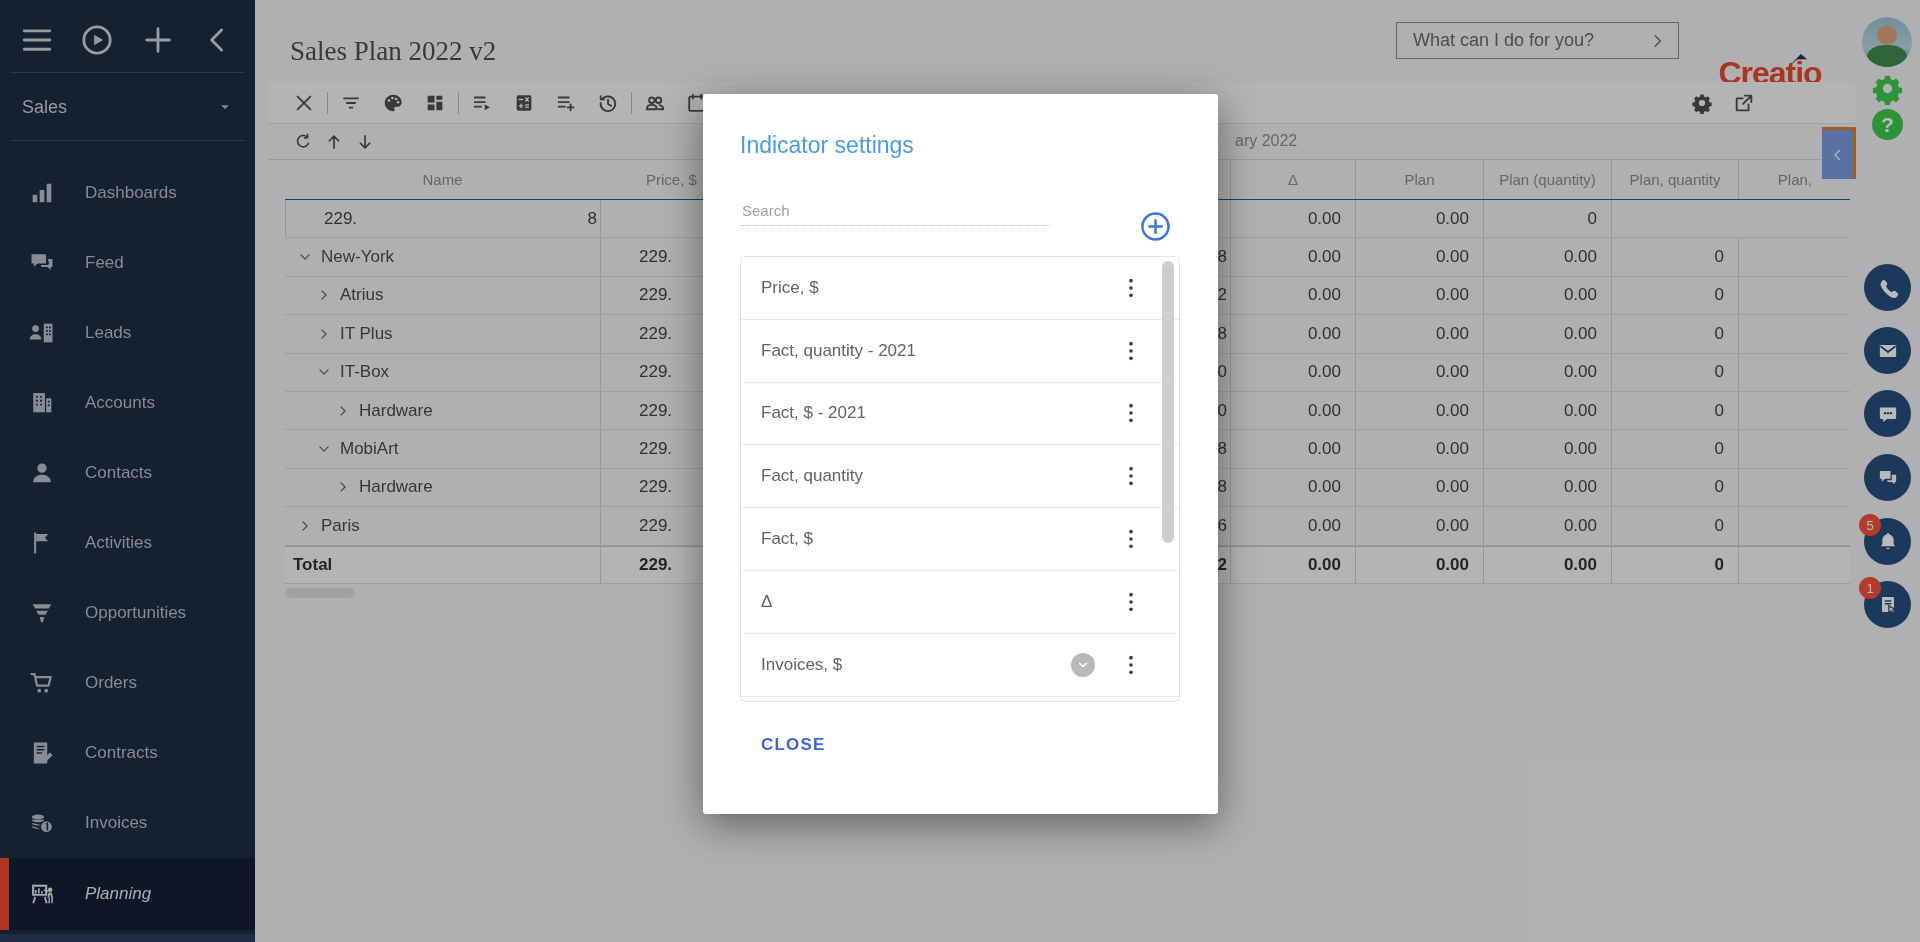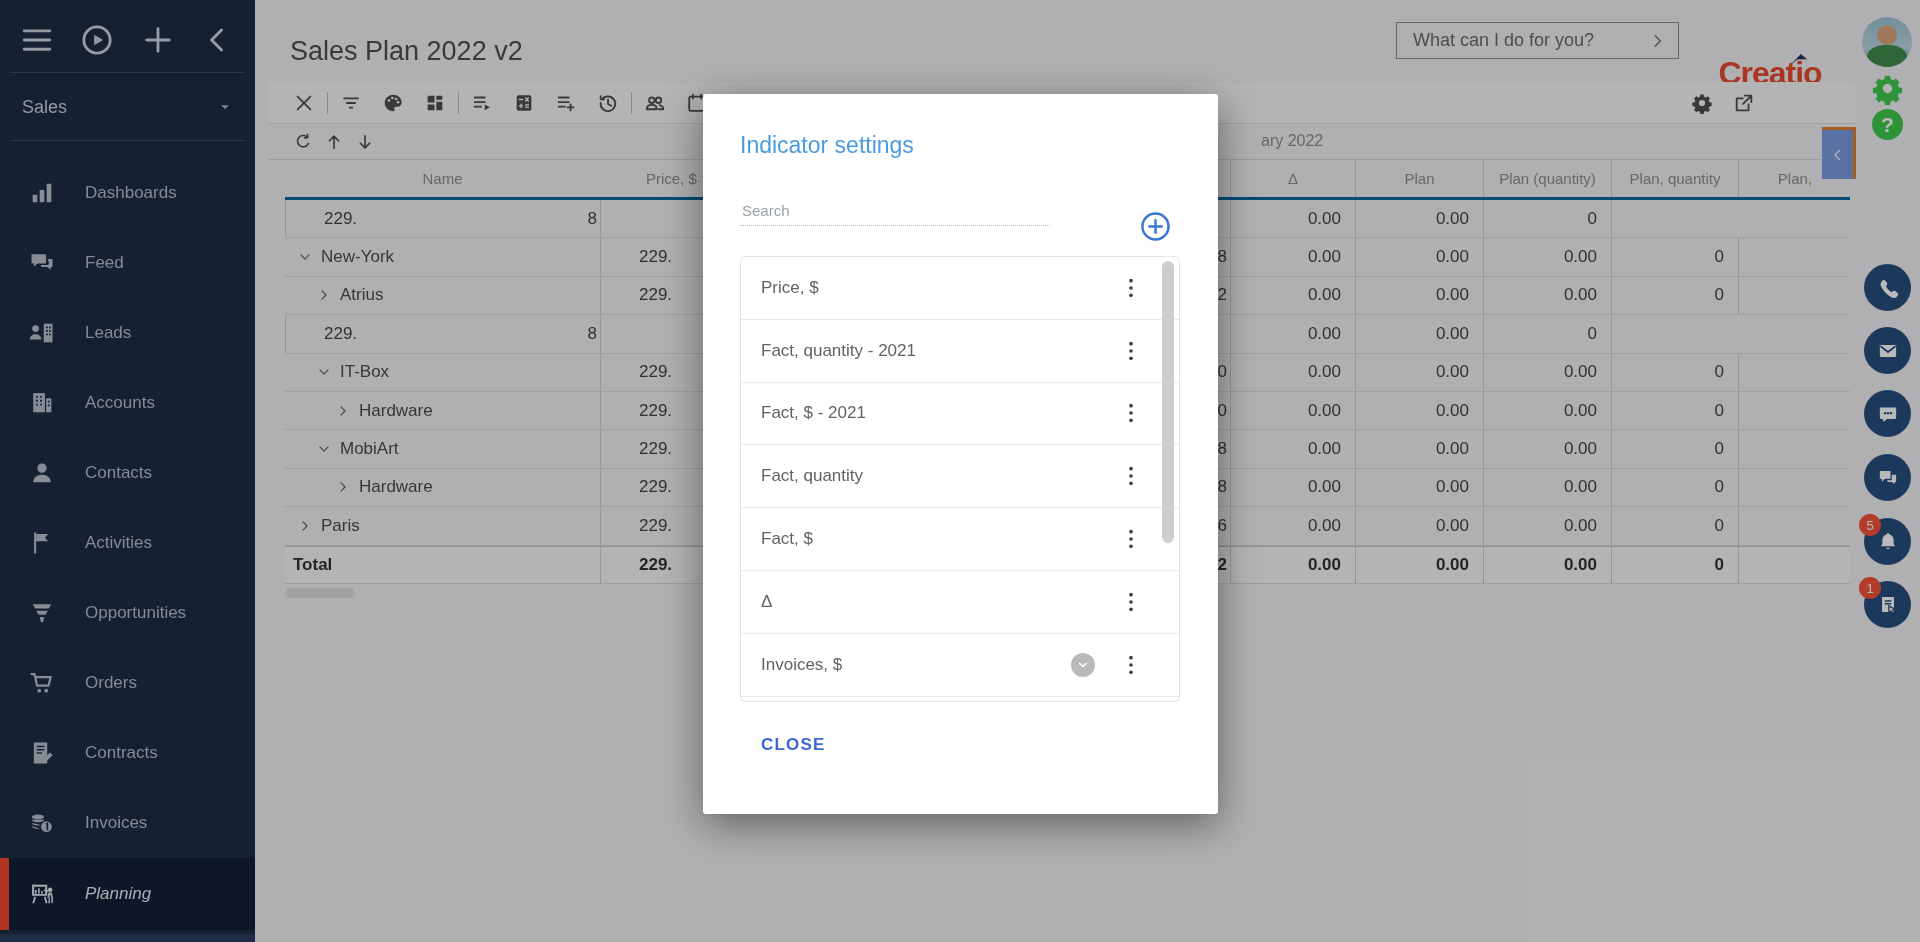--- a/index.html
+++ b/index.html
@@ -24,45 +24,45 @@
   .nav-item{position:relative;height:70px;display:flex;align-items:center;color:#b7bfca;cursor:pointer;}
   .nav-item .ic{position:absolute;left:28px;width:28px;height:28px;color:#b9c1cc;}
   .nav-item .lbl{position:absolute;left:85px;font-size:17px;text-align:center;}
   .nav-item.active{background:#122036;color:#e9edf4;height:72px;font-style:italic;}
   .nav-item.active .ic{color:#e2e8f1;}
   .nav-item.active::before{content:"";position:absolute;left:0;top:0;width:9px;height:100%;background:#f54831;}
   .sb-strip{position:absolute;left:0;bottom:0;width:255px;height:8px;background:#2a3d60;}
 
   
   .main{position:absolute;left:255px;top:0;width:1600px;height:942px;}
-  .page-title{position:absolute;left:35px;top:18px;font-size:27px;font-weight:400;color:#4f4f52;}
+  .page-title{position:absolute;left:35px;top:18px;font-size:27px;font-weight:400;color:#4f4f52;font-family:Liberation Serif, serif;}
   .assistant{position:absolute;left:1141px;top:22px;width:283px;height:37px;border:1px solid #8f8f91;
              display:flex;align-items:center;padding:0 12px 0 16px;color:#6a6a6a;font-size:18px;cursor:text;background:transparent;}
   .assistant .go{margin-left:auto;color:#707072;width:18px;height:18px;cursor:pointer;}
   .brand{position:absolute;left:1450px;top:16px;width:130px;text-align:center;margin-top:40px;}
   .brand .word{font-size:32px;font-weight:bold;color:#e64b2f;letter-spacing:-1px;line-height:34px;}
   .brand .swoosh{position:absolute;left:68px;top:-5px;width:52px;height:20px;color:#22365c;transform:rotate(-6deg);}
   .brand .ver{display:block;margin-top:1px;font-size:13px;color:#737373;text-align:right;padding-right:4px;}
 
   
   .band1{position:absolute;left:13px;top:82px;width:1587px;height:42px;background:#f7f7f8;
          border-bottom:1px solid #dededf;display:flex;align-items:center;padding-left:25px;color:#4f4f52;}
   .band1 .grp{display:flex;align-items:center;gap:20px;}
   .band1 .vdiv{width:1px;height:22px;background:#b9b9bb;margin:0 12px;}
   .band1 .ic{width:22px;height:22px;cursor:pointer;}
   .band1 .right{position:absolute;right:100px;display:flex;gap:20px;}
   .band2{position:absolute;left:13px;top:124px;width:1587px;height:36px;border-bottom:1px solid #d6d6d8;
          display:flex;align-items:center;padding-left:25px;color:#4f4f52;}
   .band2 .ic{width:20px;height:20px;margin-right:11px;cursor:pointer;}
-  .grp-frag{position:absolute;left:967px;top:8px;font-size:16px;color:#8b8d90;margin-left:26px;}
+  .grp-frag{position:absolute;left:967px;top:8px;font-size:16px;color:#8b8d90;}
 
   
   .ptable{position:absolute;left:30px;top:160px;width:1565px;}
   .prow{display:grid;grid-template-columns:315px 630px 125px 128px 128px 127px 112px;position:relative;}
-  .phead{height:40px;border-bottom:3px solid #0369a1;}
+  .phead{height:40px;border-bottom:1px solid #0369a1;}
   .phead .hc{display:flex;align-items:center;justify-content:center;font-size:15px;color:#8b8d90;overflow:hidden;white-space:nowrap;}
   .phead .hc.hc-price{justify-content:flex-start;padding-left:46px;}
   .phead .hc.hc-last{justify-content:flex-end;padding-right:38px;}
   .vline{border-left:1px solid #cfcfd1;}
   .drow{height:38.4px;border-bottom:1px solid #dadadc;font-size:17px;color:#4a4c4e;cursor:pointer;}
   .drow .nc{display:flex;align-items:center;position:relative;}
   .drow .chev{width:14px;height:14px;color:#5f6164;margin-right:9px;cursor:pointer;flex:0 0 auto;}
   .drow .cell{display:flex;align-items:center;}
   .drow .c-price{position:relative;padding-left:38px;color:#424446;}
   .drow .frag{position:absolute;right:3px;top:0;height:100%;display:flex;align-items:center;color:#424446;}
@@ -464,20 +464,28 @@
               <span>229.</span>
               <span class="frag">2</span>
             </div>
             <div class="cell num vline">0.00</div>
             <div class="cell num vline">0.00</div>
             <div class="cell num vline">0.00</div>
             <div class="cell num vline">0</div>
             <div class="cell num vline"></div>
           </div>
           <div class="prow drow">
+            <div class="nc" style="padding-left: 32px;">
+              <span class="ic chev">
+                <svg viewBox="0 0 24 24" width="100%" height="100%" fill="none" stroke="currentColor" stroke-width="2" stroke-linecap="round" stroke-linejoin="round">
+                  <path d="M8.5 5l7 7-7 7"></path>
+                </svg>
+              </span>
+              <span>IT Plus</span>
+            </div>
             <div class="cell c-price vline">
               <span>229.</span>
               <span class="frag">8</span>
             </div>
             <div class="cell num vline">0.00</div>
             <div class="cell num vline">0.00</div>
             <div class="cell num vline">0.00</div>
             <div class="cell num vline">0</div>
             <div class="cell num vline"></div>
           </div>

